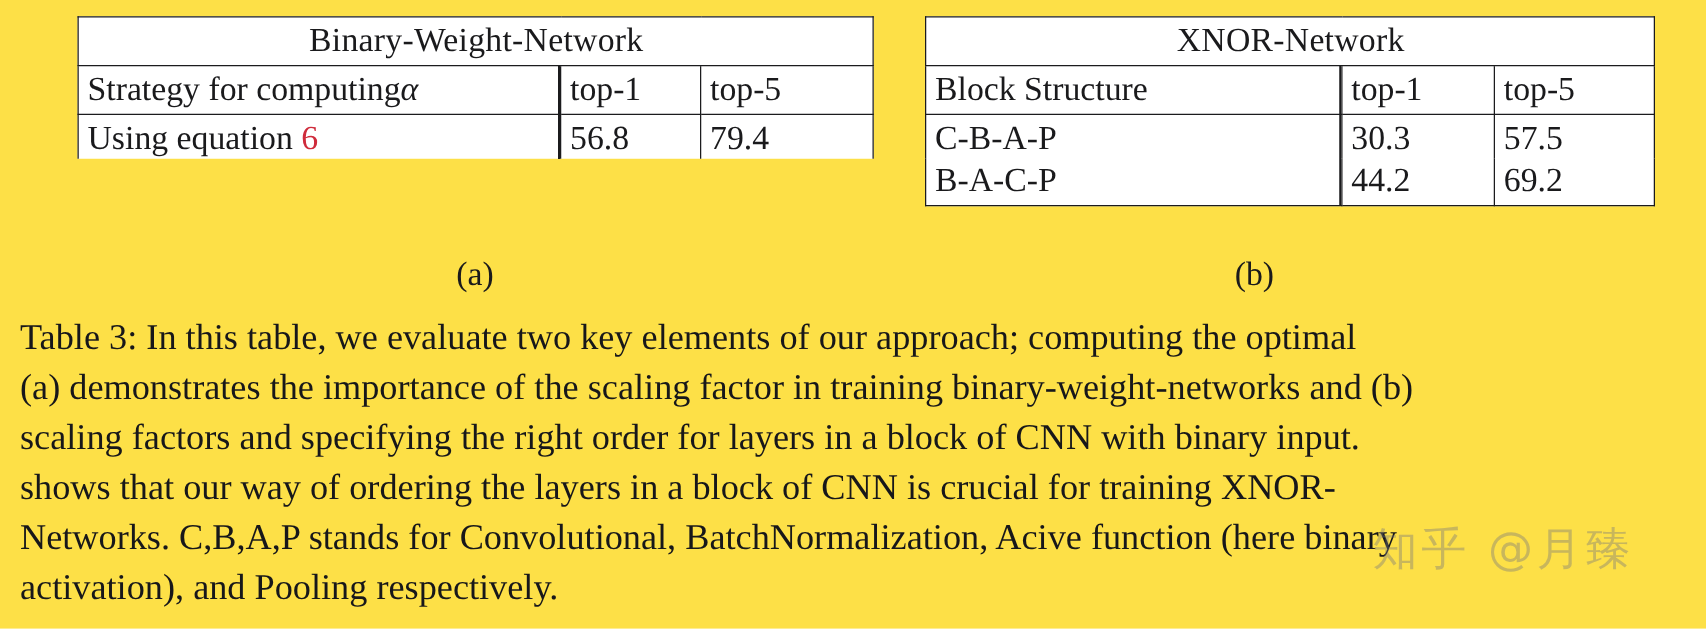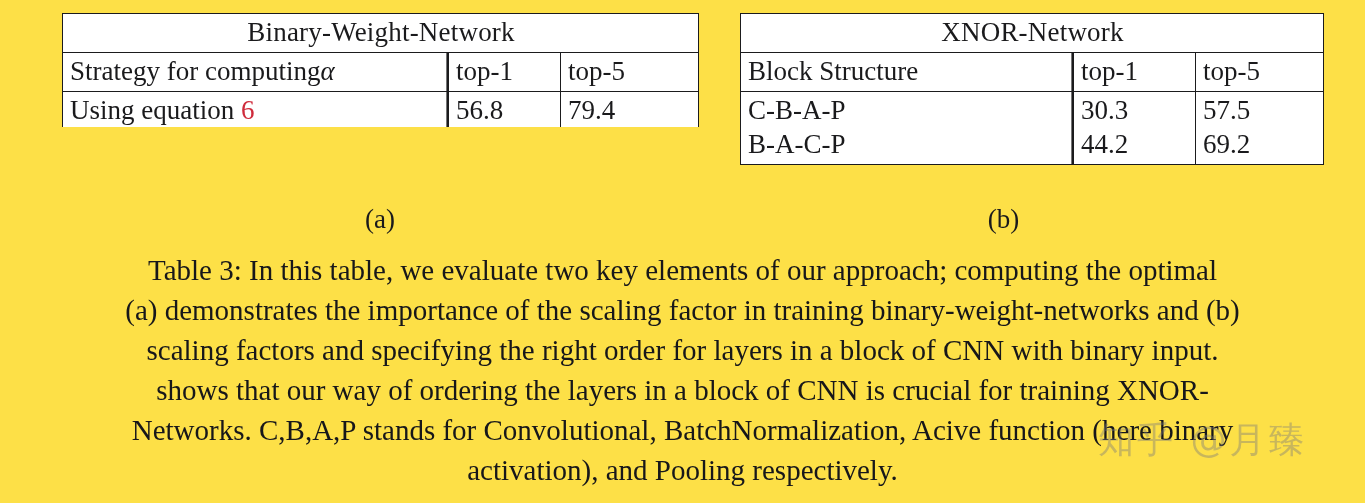--- a/index.html
+++ b/index.html
@@ -92,21 +92,20 @@
     left: 16px;
     top: 250px;
     width: 1333px;
     font-size: 29px;
     line-height: 40px;
     color: #17171a;
   }
   #caption .cap-line {
     display: block;
     white-space: nowrap;
-    text-align: center;
   }
 
   
   #watermark {
     position: absolute;
     left: 1098px;
     top: 418px;
     font-family: "DejaVu Sans", "Liberation Sans", sans-serif;
     font-size: 36px;
     line-height: 44px;

